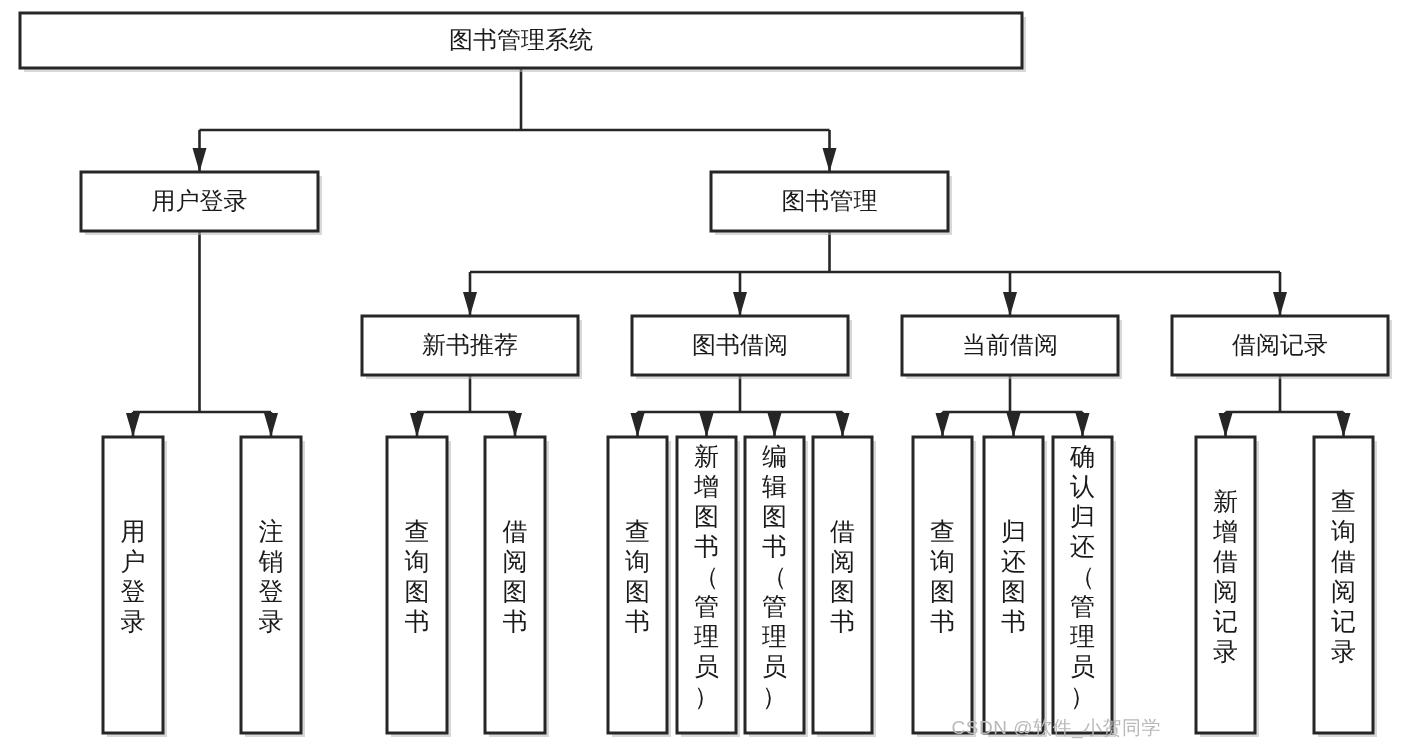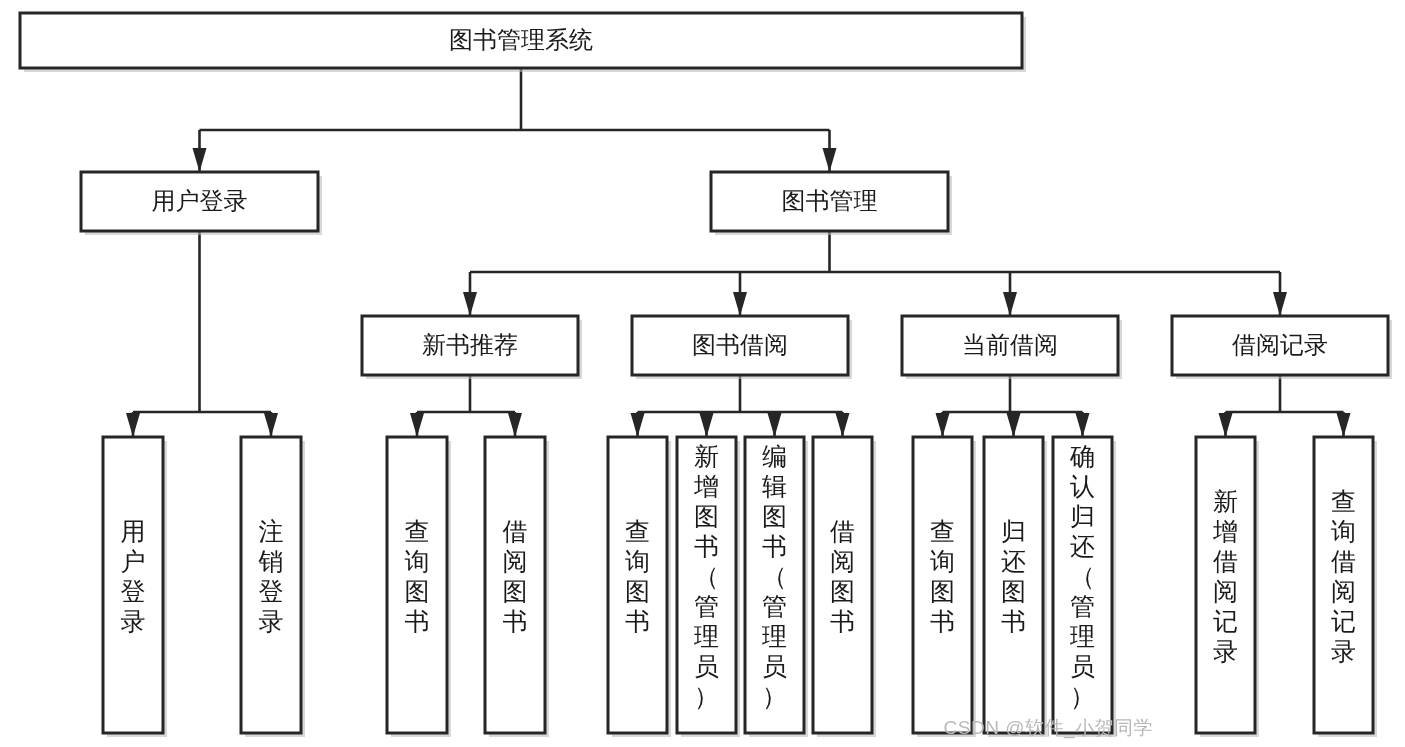--- a/index.html
+++ b/index.html
@@ -55,21 +55,21 @@
     dominant-baseline: middle;
   }
   .node-label-vertical {
     fill: #1a1a1a;
     font-family: "Liberation Sans", "DejaVu Sans", sans-serif;
     font-size: 25px;
     text-anchor: middle;
   }
   .watermark {
     position: absolute;
-    right: 16px;
+    right: 8px;
     bottom: 6px;
     font-family: "Liberation Sans", "DejaVu Sans", sans-serif;
     font-size: 19px;
     color: #b9b9b9;
     letter-spacing: 0.5px;
     white-space: nowrap;
     user-select: none;
   }
 </style>
 </head>

